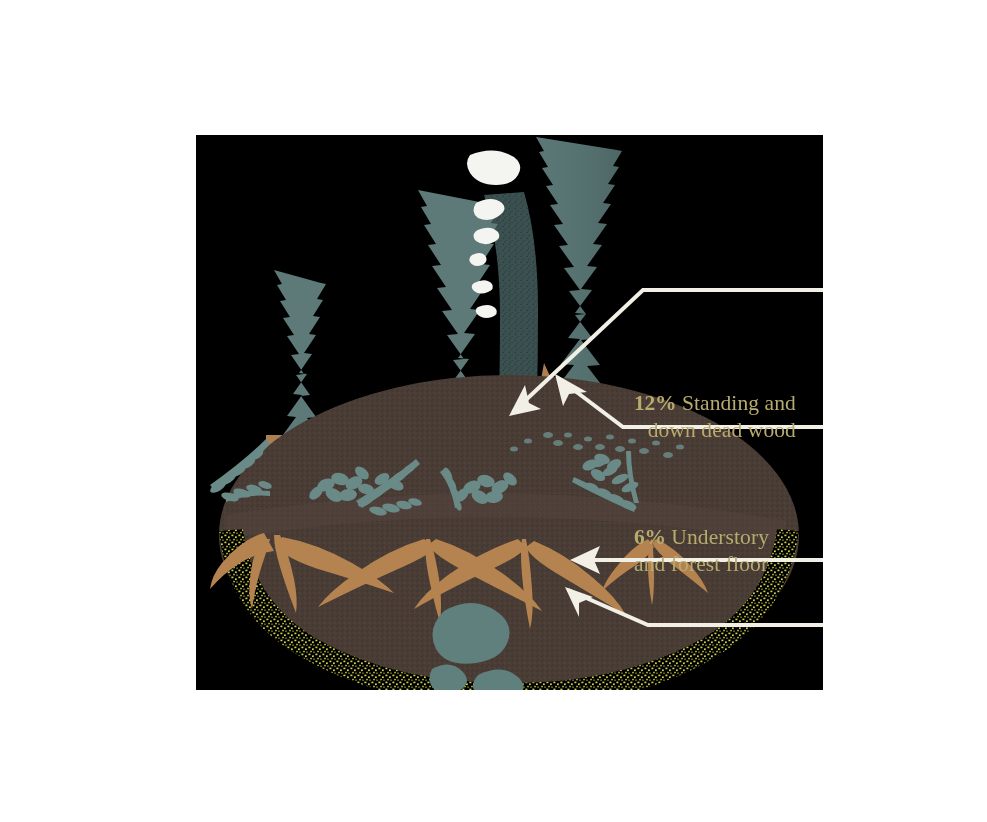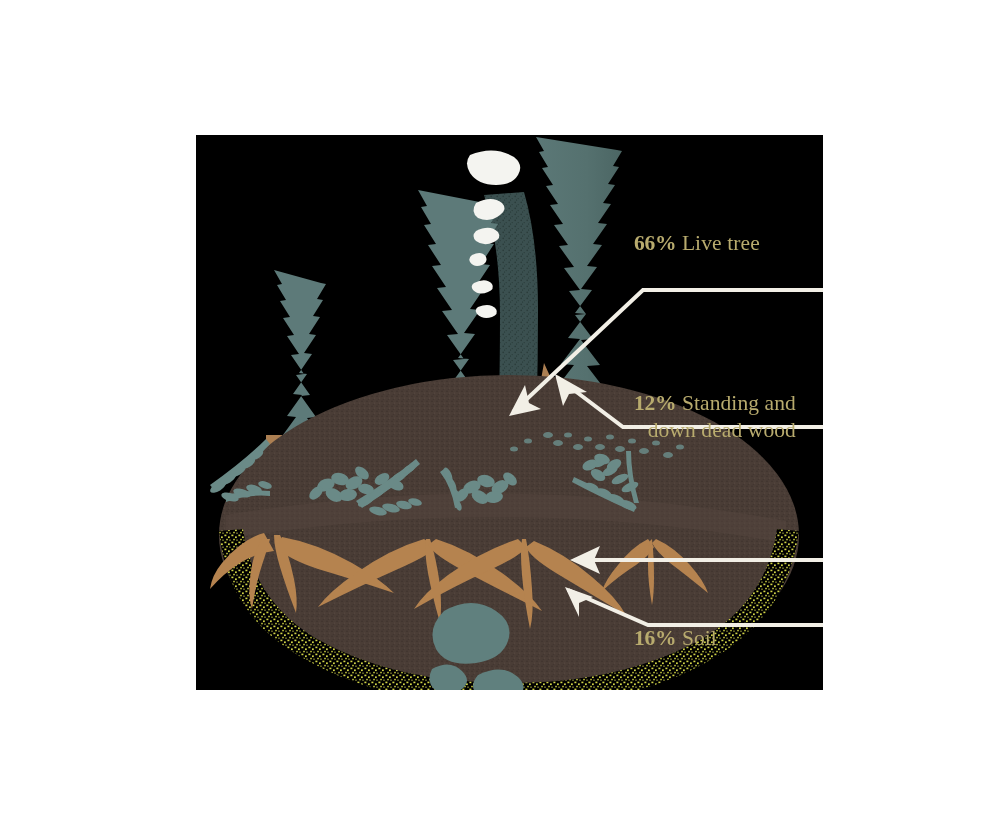--- a/index.html
+++ b/index.html
@@ -292,27 +292,25 @@
       </g>
       <g fill="#f2efe6">
         <path d="M313 281 l32 -7 -12 -6 -4 -18 z"></path>
         <path d="M359 239 l8 32 6 -12 18 -2 z"></path>
         <path d="M374 425 l30 -14 -6 14 6 14 z"></path>
         <path d="M369 452 l14 30 0 -14 14 -6 z"></path>
       </g>
     </svg>
   </div>
 
-  <div class="label" id="label-live">
-    <span class="pct">66%</span><span> </span><span>Live tree</span>
-  </div>
 
   <div class="label" id="label-dead">
     <span class="pct">12%</span><span> </span><span>Standing and
 down dead wood</span>
   </div>
 
-
-  <div class="label" id="label-soil">
-    <span class="pct">16%</span><span> </span><span>Soil</span>
+  <div class="label" id="label-under">
+    <span class="pct">6%</span><span> </span><span>Understory
+and forest floor</span>
   </div>
 
+
 </div>
 
 </body></html>

